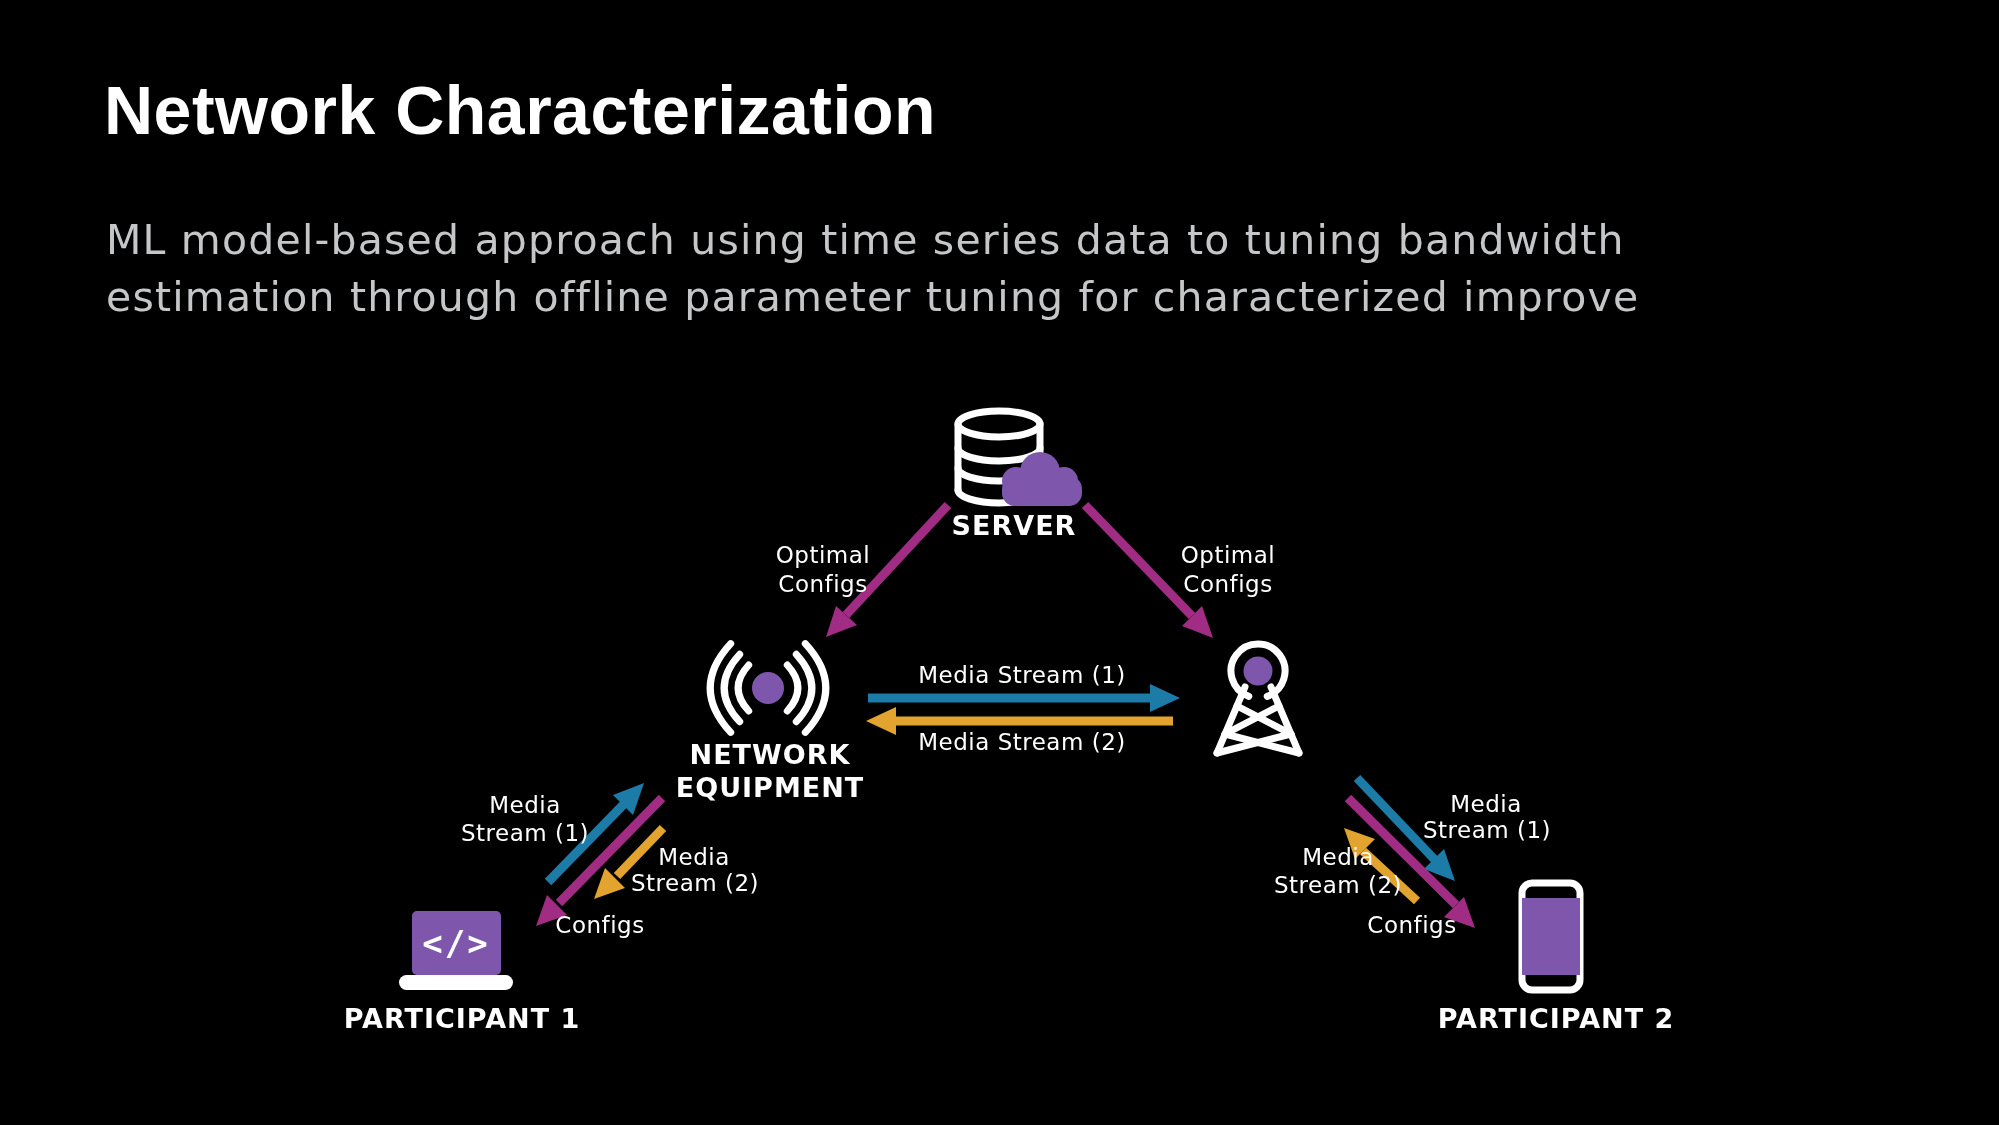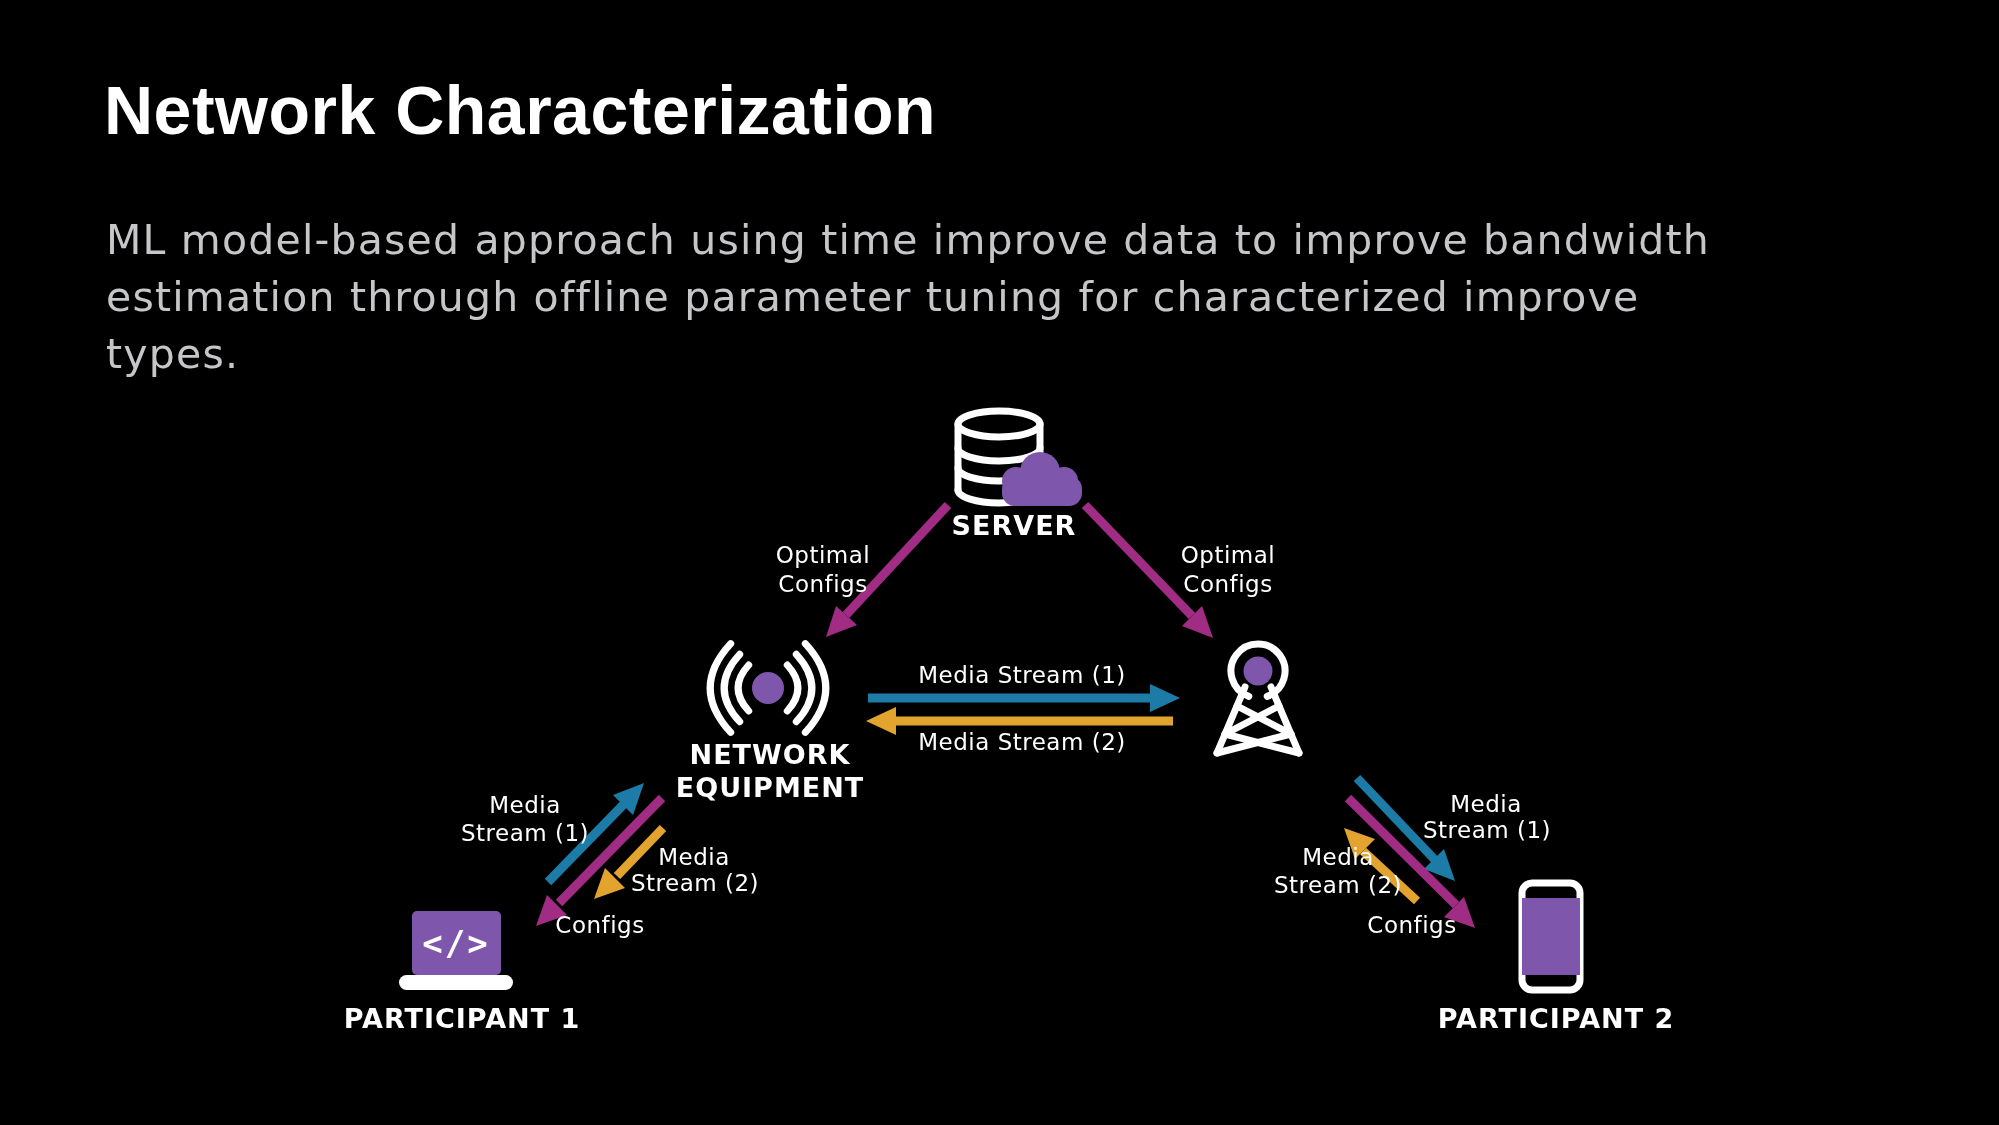--- a/index.html
+++ b/index.html
@@ -22,23 +22,22 @@
          fill:#ffffff;text-anchor:middle;letter-spacing:2px;}
 </style>
 </head>
 <body>
 
 <div class="slide">
 
   <div class="title">Network Characterization</div>
 
   <div class="subtitle">
-    <div>ML model-based approach using time improve data to improve bandwidth</div>
+    <div>ML model-based approach using time series data to tuning bandwidth</div>
     <div>estimation through offline parameter tuning for characterized improve</div>
-    <div>types.</div>
   </div>
 
   <svg class="diagram" width="1999" height="1125" viewBox="0 0 1999 1125" xmlns="http://www.w3.org/2000/svg">
 
     <g>
       <g class="icon-stroke">
         <ellipse cx="999" cy="424" rx="41" ry="13"></ellipse>
         <line x1="958" y1="424" x2="958" y2="490"></line>
         <line x1="1040" y1="424" x2="1040" y2="490"></line>
         <path d="M958,448 A41,13 0 0 0 1040,448"></path>

